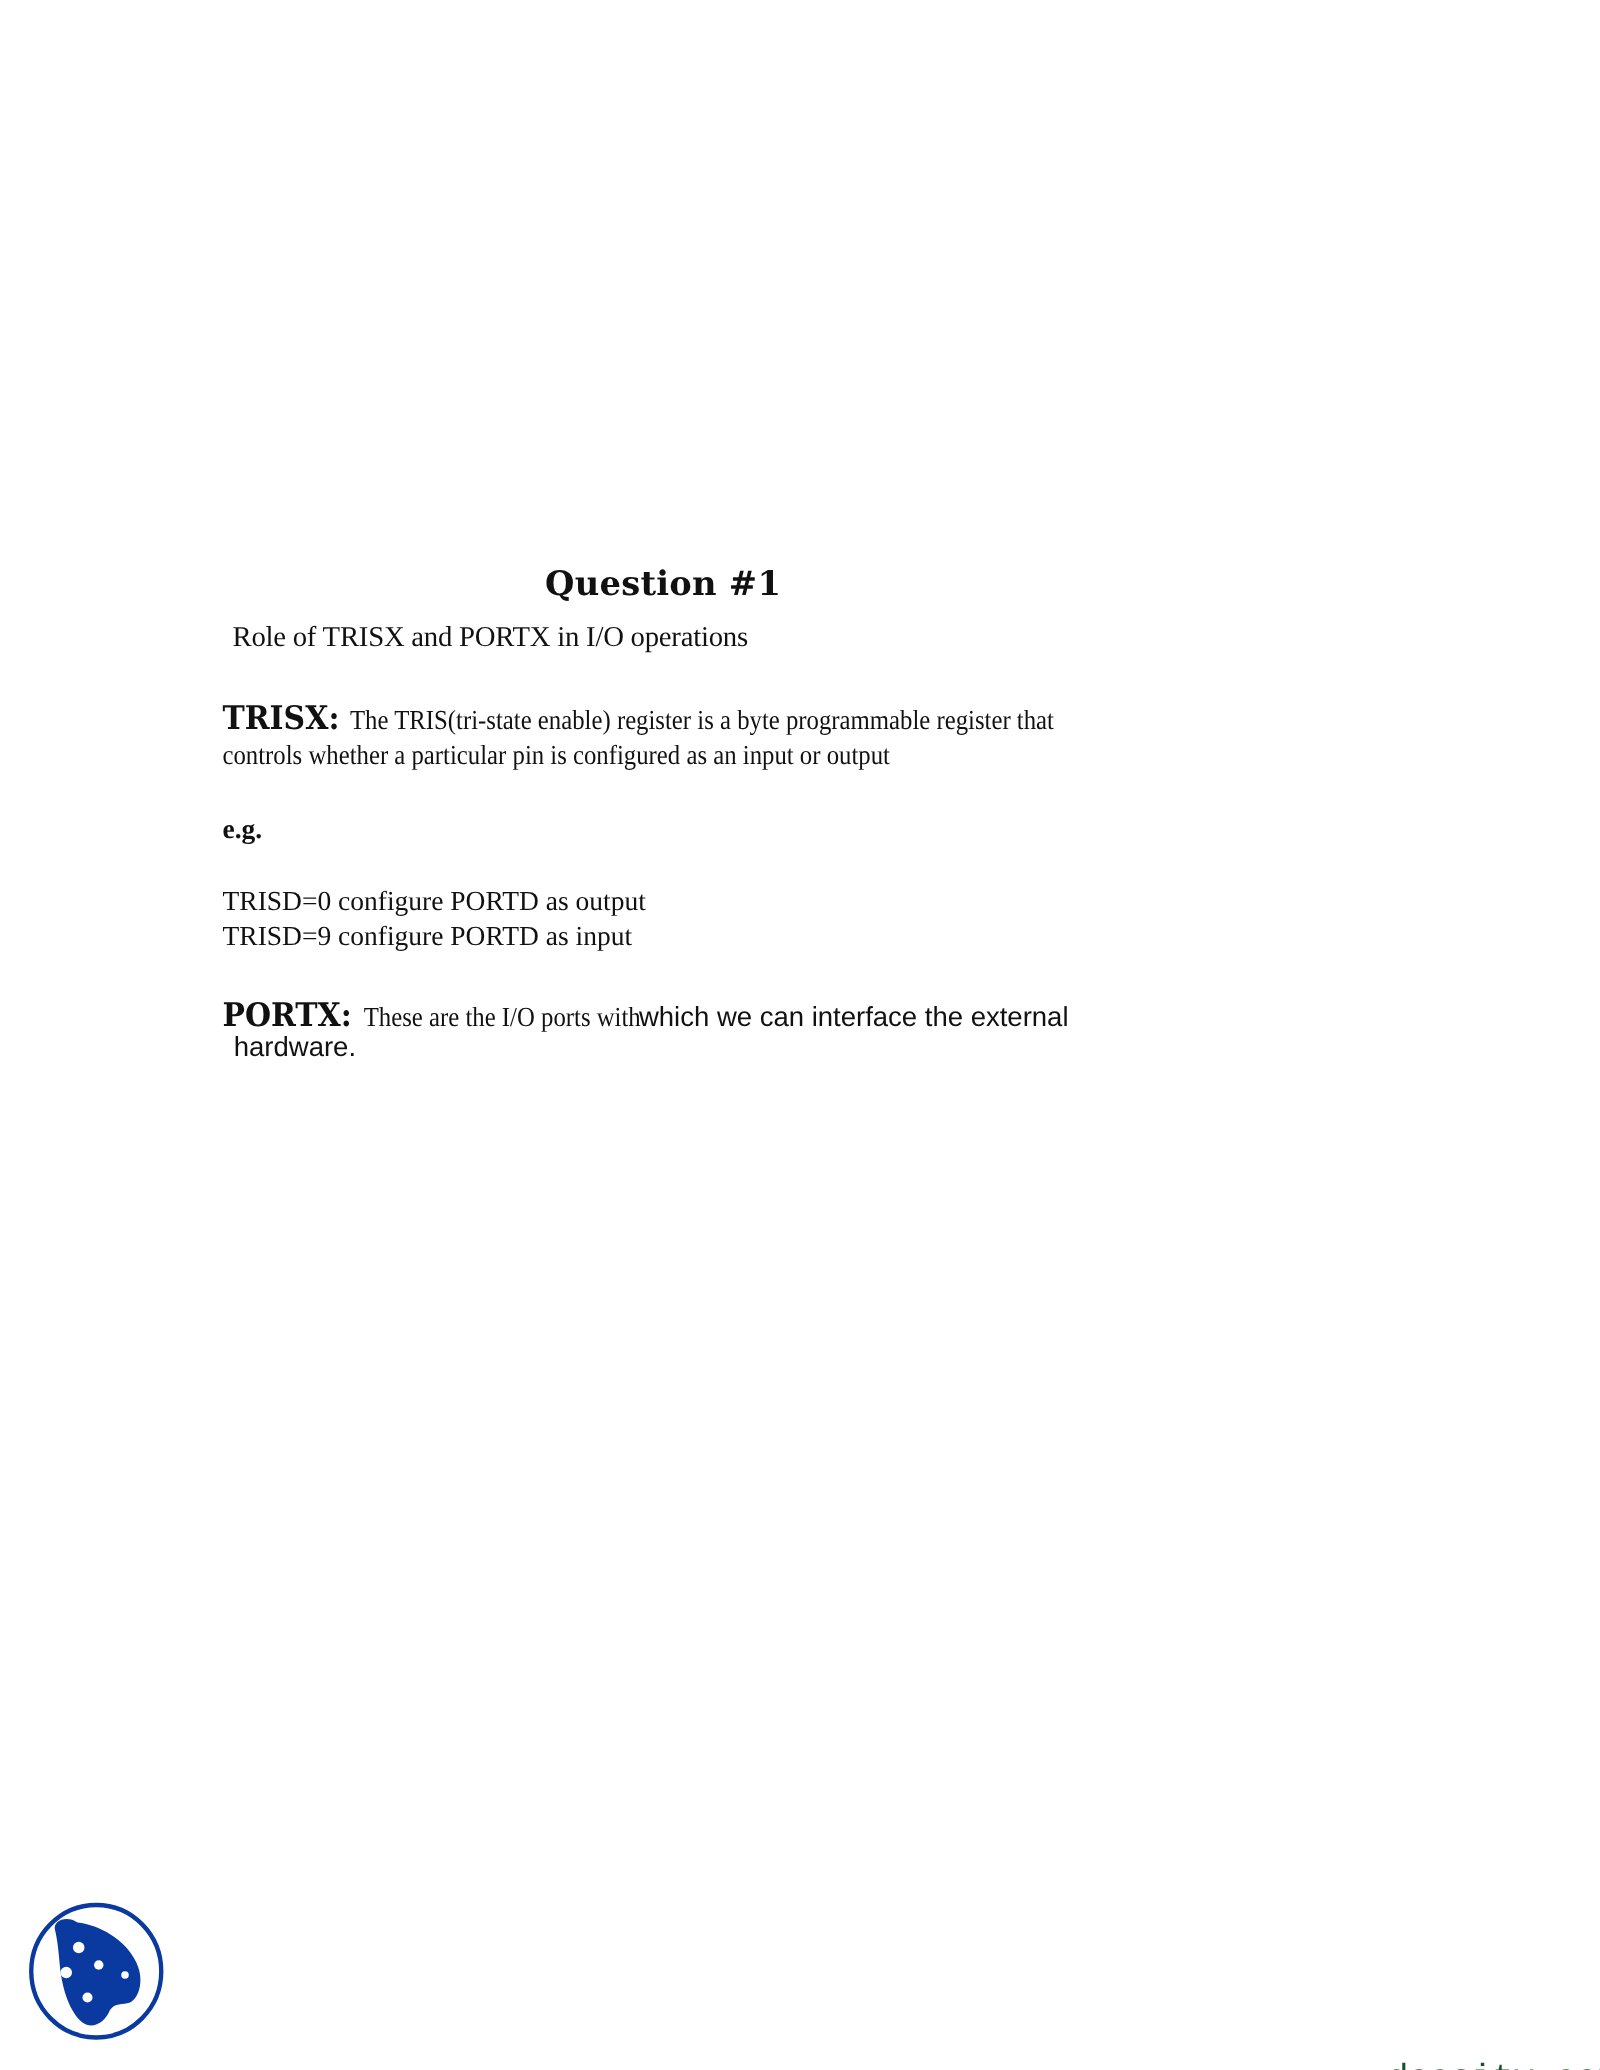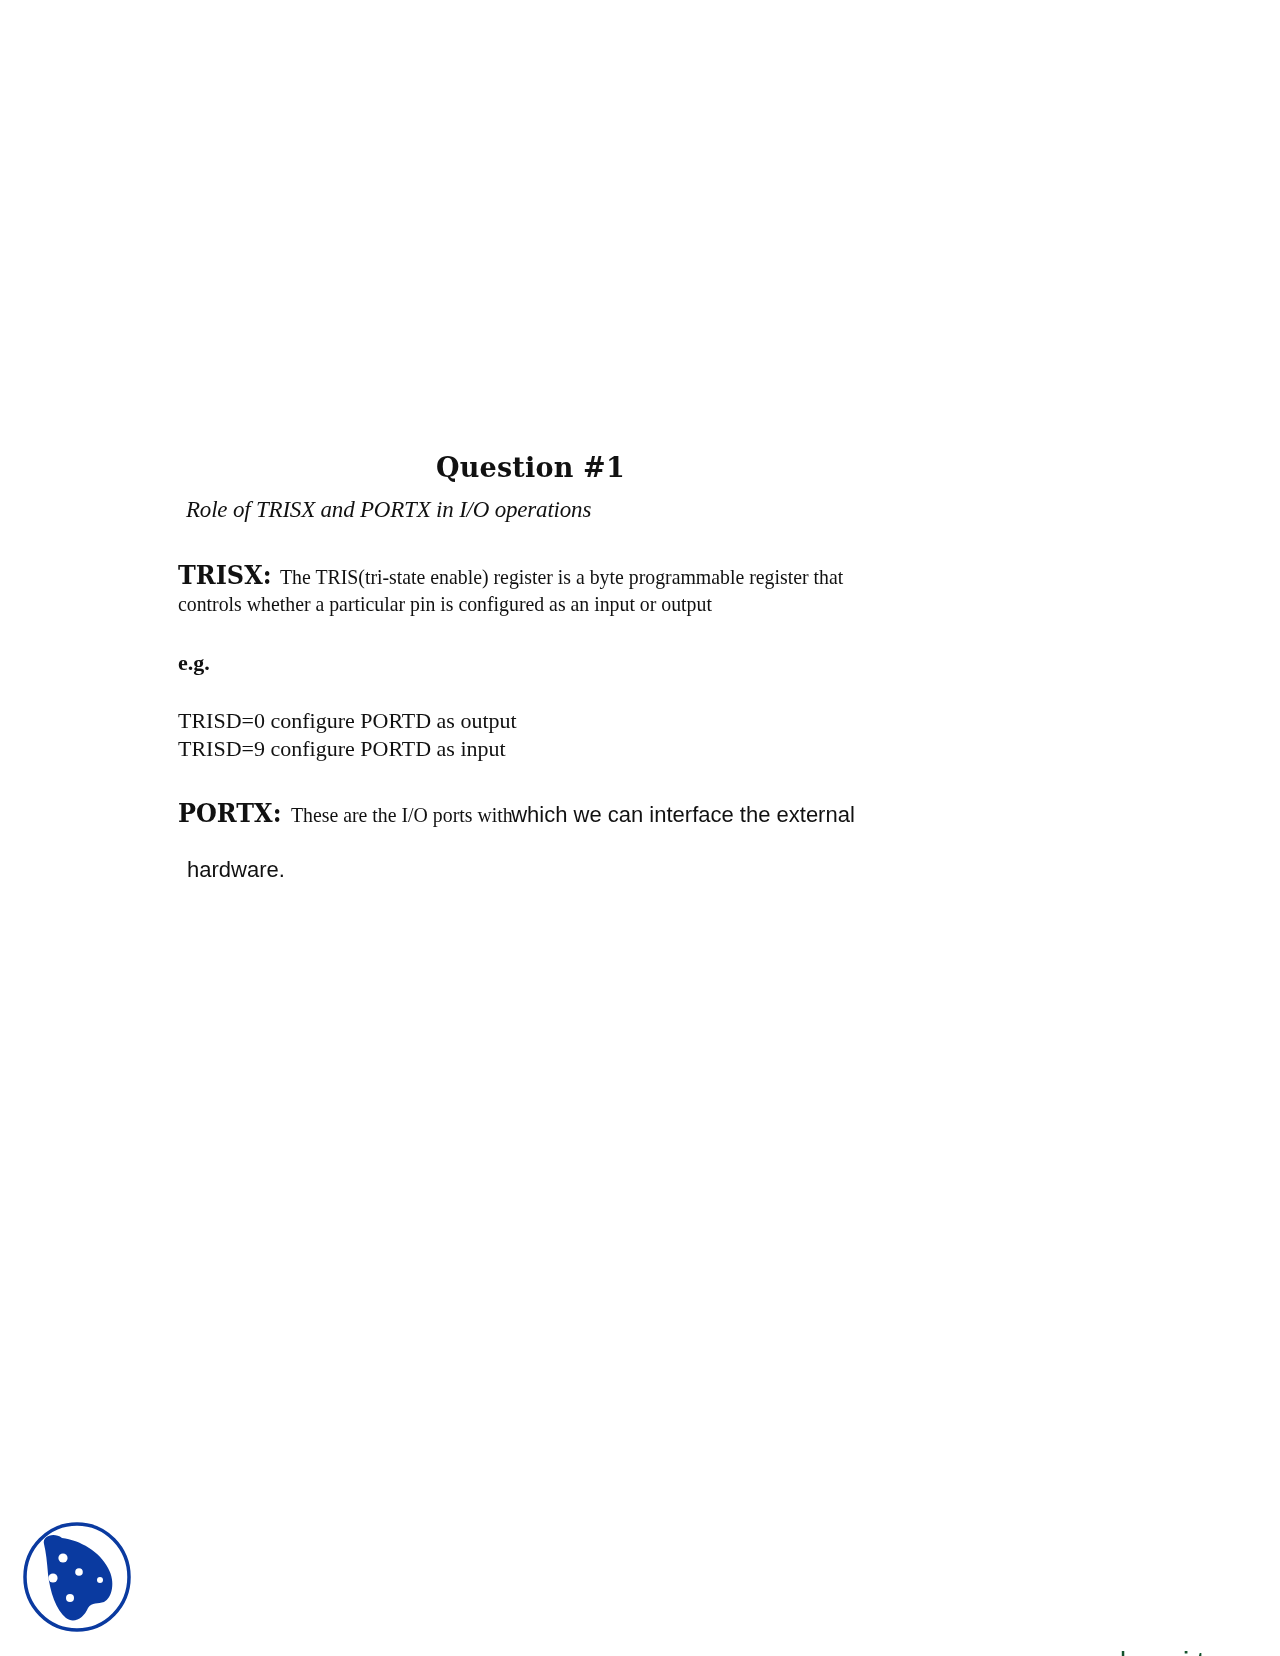--- a/index.html
+++ b/index.html
@@ -8,31 +8,31 @@
     position: relative; overflow: hidden; color: #111111;
   }
   .abs { position: absolute; white-space: nowrap; }
   .title {
     left: 436px; top: 452px;
     font-family: "DejaVu Serif", serif; font-weight: bold;
     font-size: 27px; letter-spacing: 0.2px;
   }
   .subtitle {
     left: 186px; top: 497px;
-    font-family: "Liberation Serif", serif; font-style: italic;
+    font-family: "Liberation Serif", serif; 
     font-size: 23px; letter-spacing: -0.2px;
   }
   .para { left: 178px; font-family: "Liberation Serif", serif; font-size: 22px; }
   .term {
     font-family: "DejaVu Serif", serif; font-weight: bold;
     font-size: 26px; display: inline-block; transform: scaleX(0.92);
     transform-origin: left center; margin-right: -5px;
   }
   .cond { display: inline-block; transform: scaleX(0.9); transform-origin: left center; }
-  .sans { font-family: "Liberation Sans", sans-serif; font-size: 22px; margin-top: 32px; }
+  .sans { font-family: "Liberation Sans", sans-serif; font-size: 22px; }
   .logo { left: 20px; top: 1518px; width: 116px; height: 118px; }
   .brand {
     left: 1110px; top: 1600px;
     font-family: Liberation Mono, monospace; font-size: 28px; color: #14532d; margin-top: 48px;
   }
 </style>
 </head>
 <body>
 
 <div>

